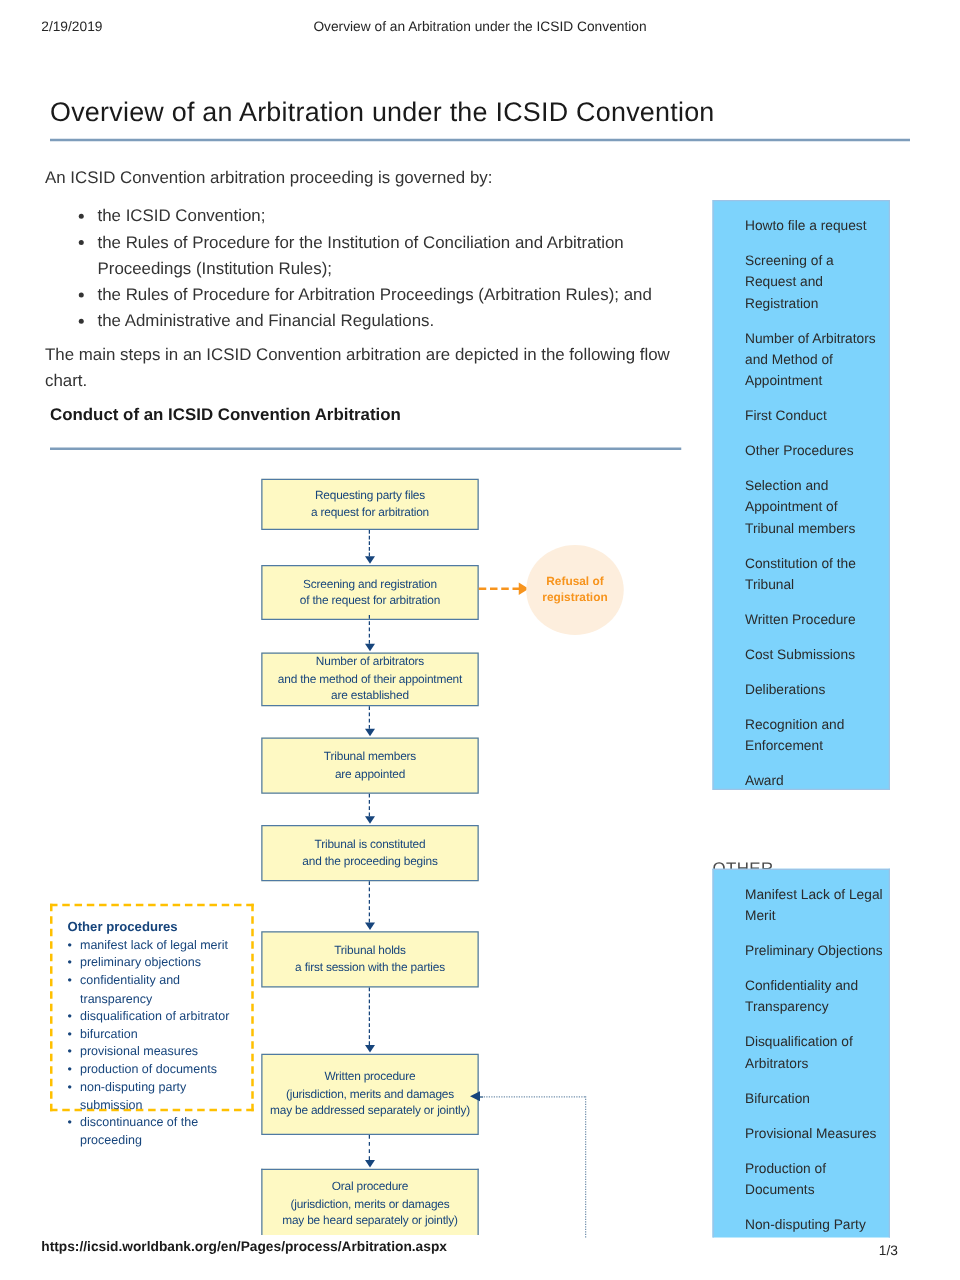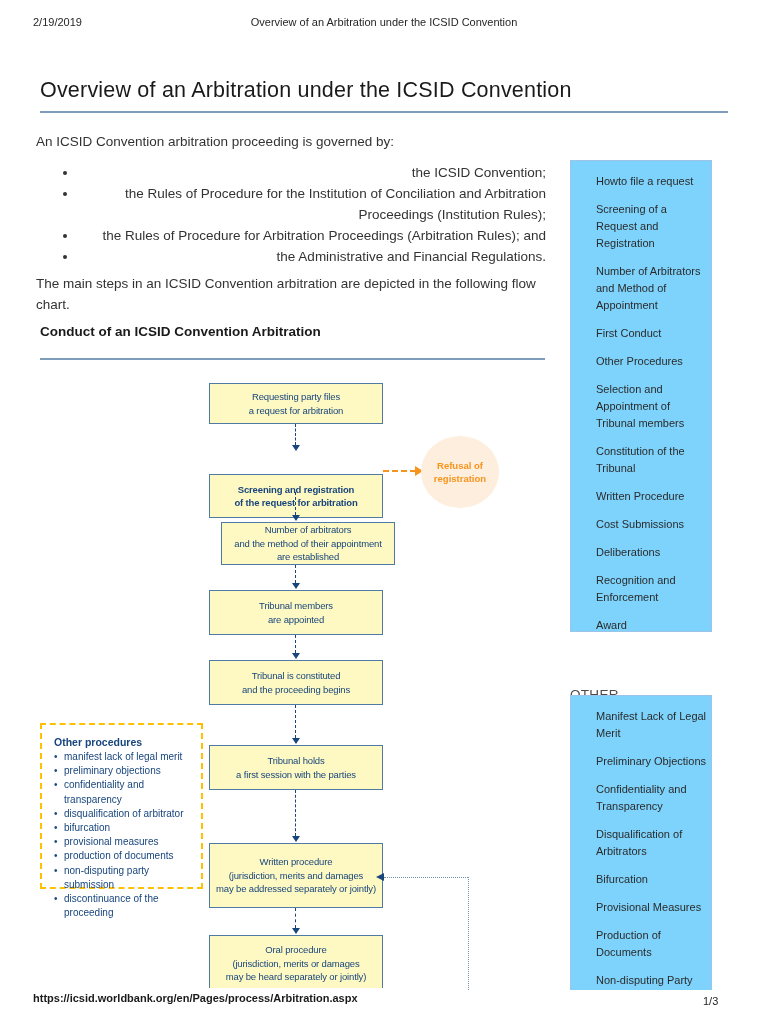--- a/index.html
+++ b/index.html
@@ -17,21 +17,21 @@
   .ftr-url { left:33px; top:992px; font-size:11px; font-weight:700; color:#1a1a1a; }
   .ftr-page { left:703px; top:995px; width:40px; font-size:11px; color:#262626; }
 
   
   .doc-title { left:40px; top:78px; font-size:21.5px; color:#1a1a1a; letter-spacing:0.2px; }
   .title-rule { left:40px; top:111px; width:688px; height:2px; background:#7e9dbb; }
 
   
   .intro-p1 { left:36px; top:131px; width:520px; font-size:13.5px; line-height:21px; color:#333; }
   .intro-ul { left:78px; top:162px; width:468px; font-size:13.5px; line-height:21px; color:#333; }
-  .intro-ul li { margin-bottom:0;text-align:right; }
+  .intro-ul li { margin-bottom:0; }
   .intro-p2 { left:36px; top:273px; width:506px; font-size:13.5px; line-height:21px; color:#333; }
 
   
   .chart-heading { left:40px; top:324px; font-size:13.5px; font-weight:700; color:#1a1a1a; }
   .chart-rule { left:40px; top:358px; width:505px; height:2px; background:#7e9dbb; }
 
   
   .fbox {
     left:209px; width:174px; background:#fef9c3;
     border:1px solid #4f7aa3; color:#17457c;
@@ -101,23 +101,23 @@
     <li>the Rules of Procedure for Arbitration Proceedings (Arbitration Rules); and</li>
     <li>the Administrative and Financial Regulations.</li>
   </ul>
   <p class="abs intro-p2">The main steps in an ICSID Convention arbitration are depicted in the following flow chart.</p>
 
   <div class="abs chart-heading">Conduct of an ICSID Convention Arbitration</div>
   <div class="abs chart-rule"></div>
 
   <div class="abs fbox" style="top:383px; height:41px;">Requesting party files
 a request for arbitration</div>
-  <div class="abs fbox" style="top:474px; height:44px;font-weight:bold;">Screening and registration
+  <div class="abs fbox" style="top:452px; height:44px;">Screening and registration
 of the request for arbitration</div>
-  <div class="abs fbox" style="top:522px; height:43px;margin-left:12px;">Number of arbitrators
+  <div class="abs fbox" style="top:522px; height:43px;">Number of arbitrators
 and the method of their appointment
 are established</div>
   <div class="abs fbox" style="top:590px; height:45px;">Tribunal members
 are appointed</div>
   <div class="abs fbox" style="top:660px; height:45px;">Tribunal is constituted
 and the proceeding begins</div>
   <div class="abs fbox" style="top:745px; height:45px;">Tribunal holds
 a first session with the parties</div>
   <div class="abs fbox" style="top:843px; height:65px;">Written procedure
 (jurisdiction, merits and damages

